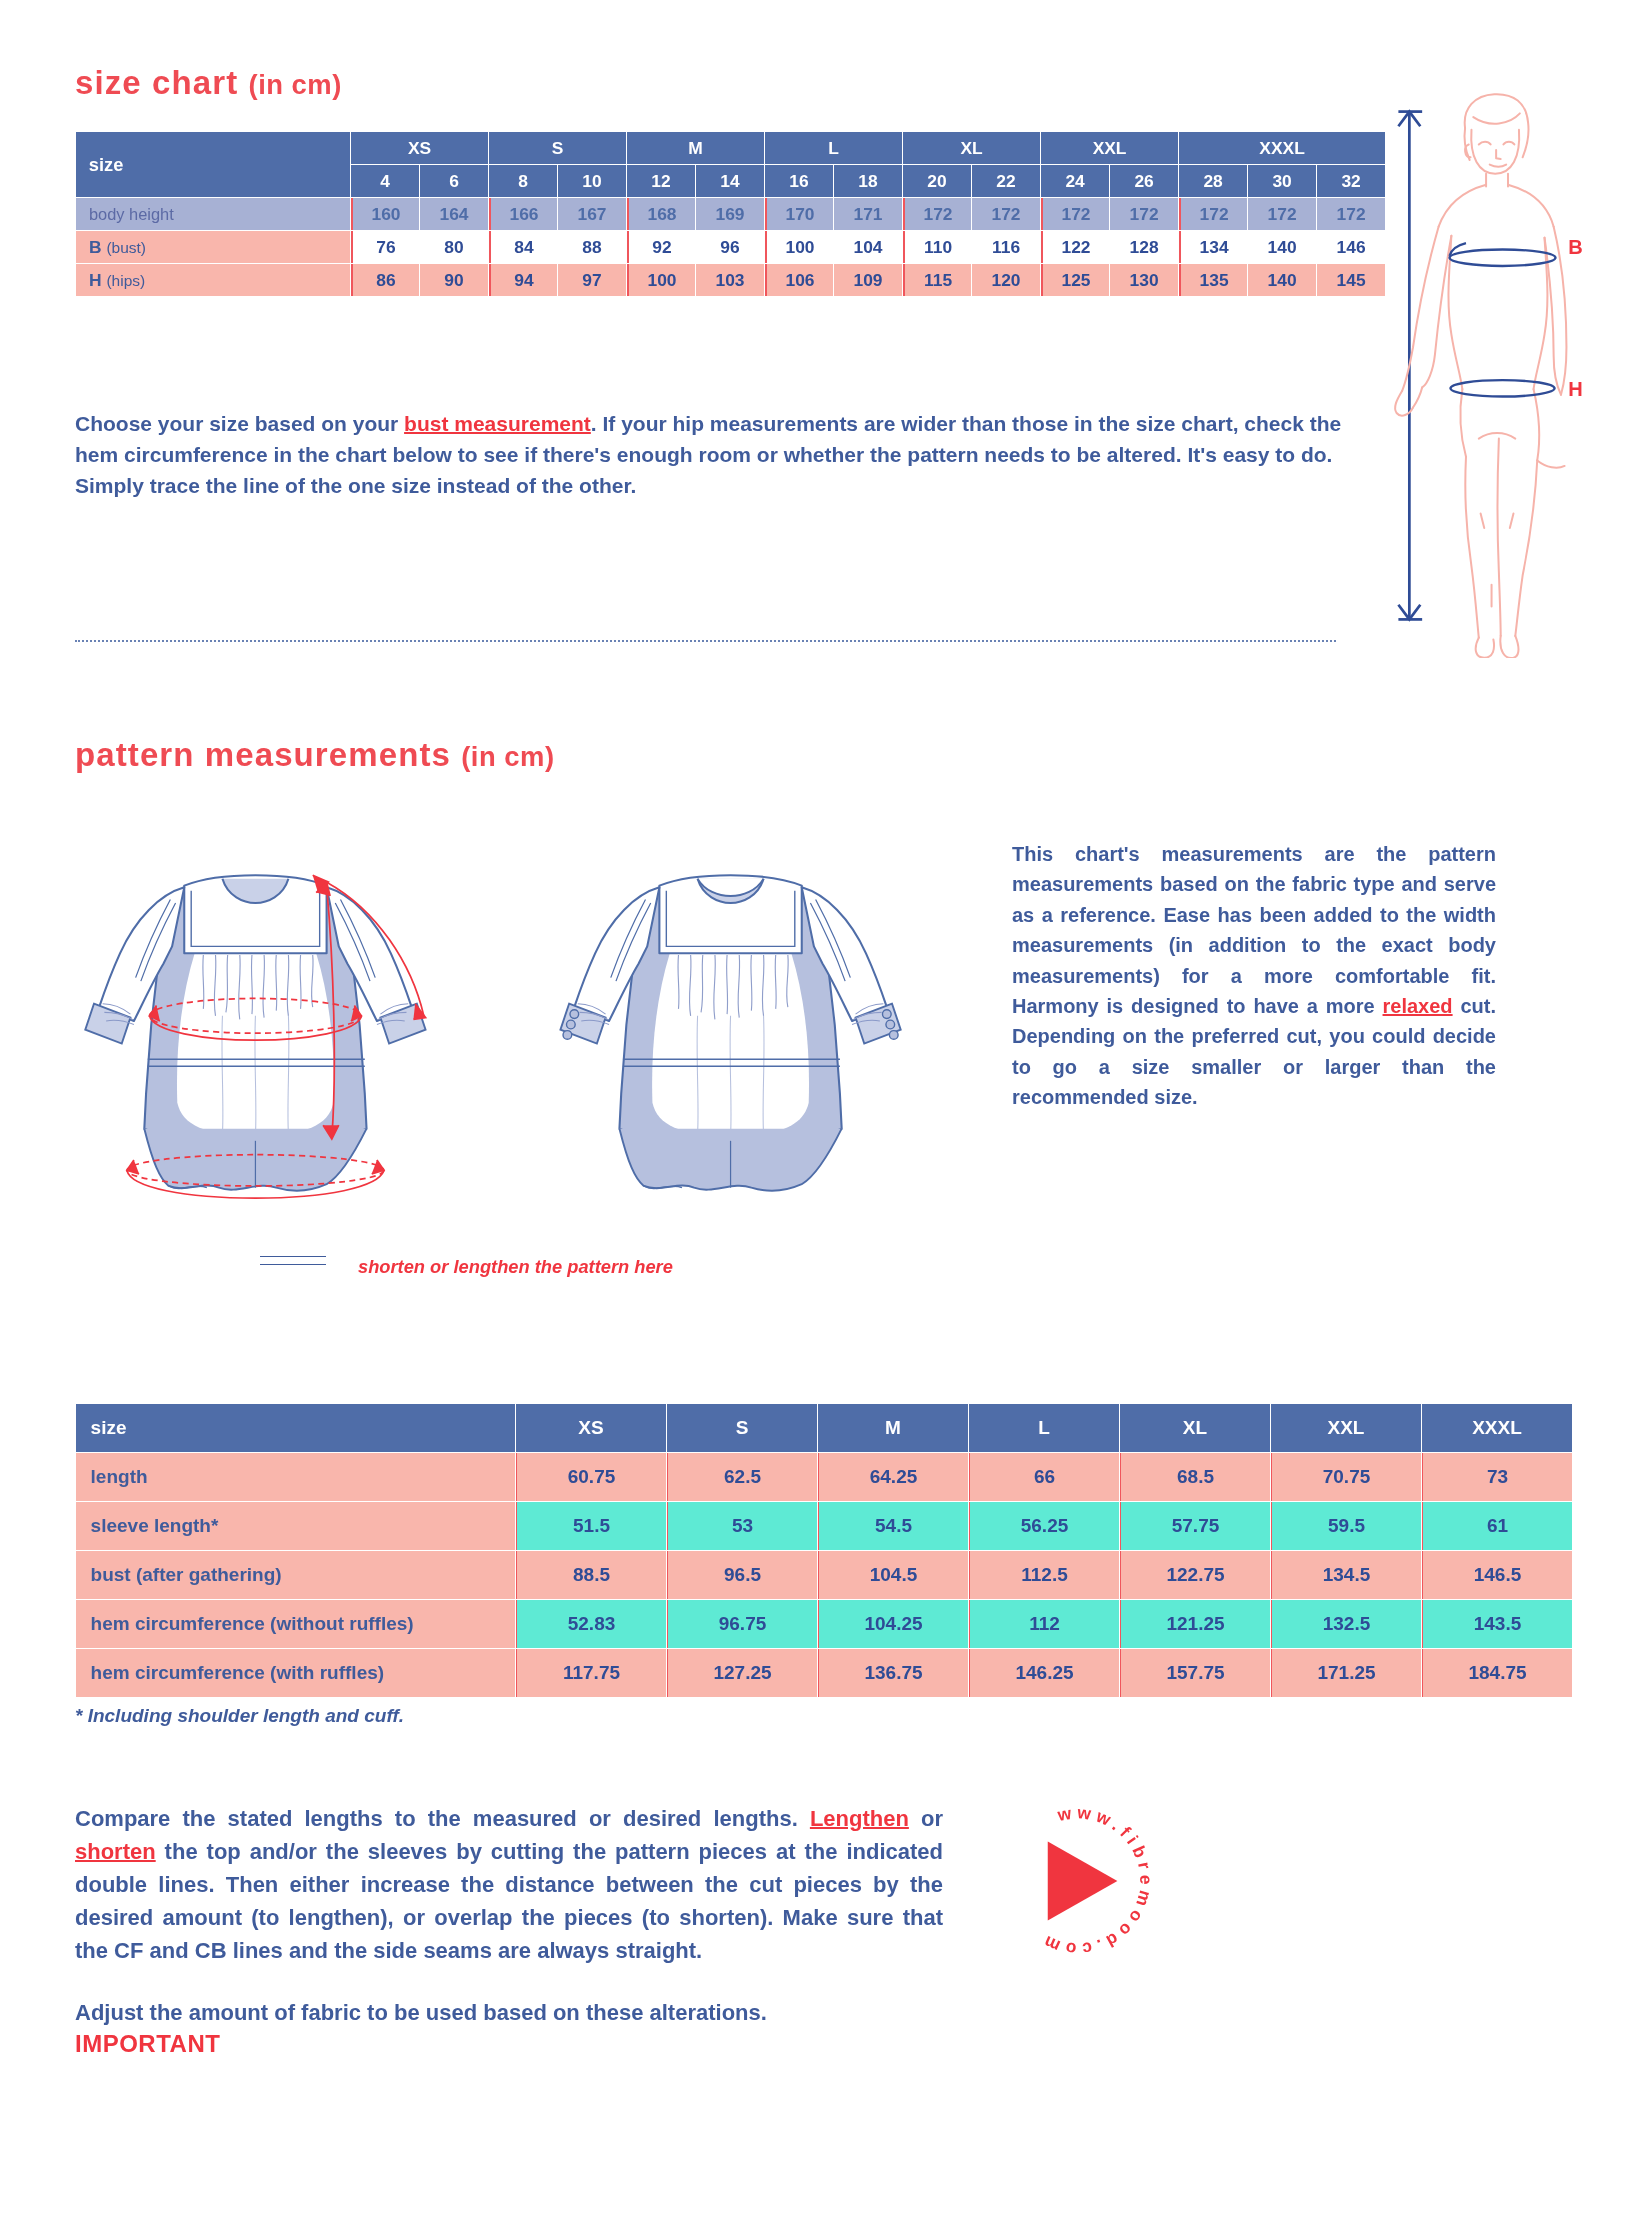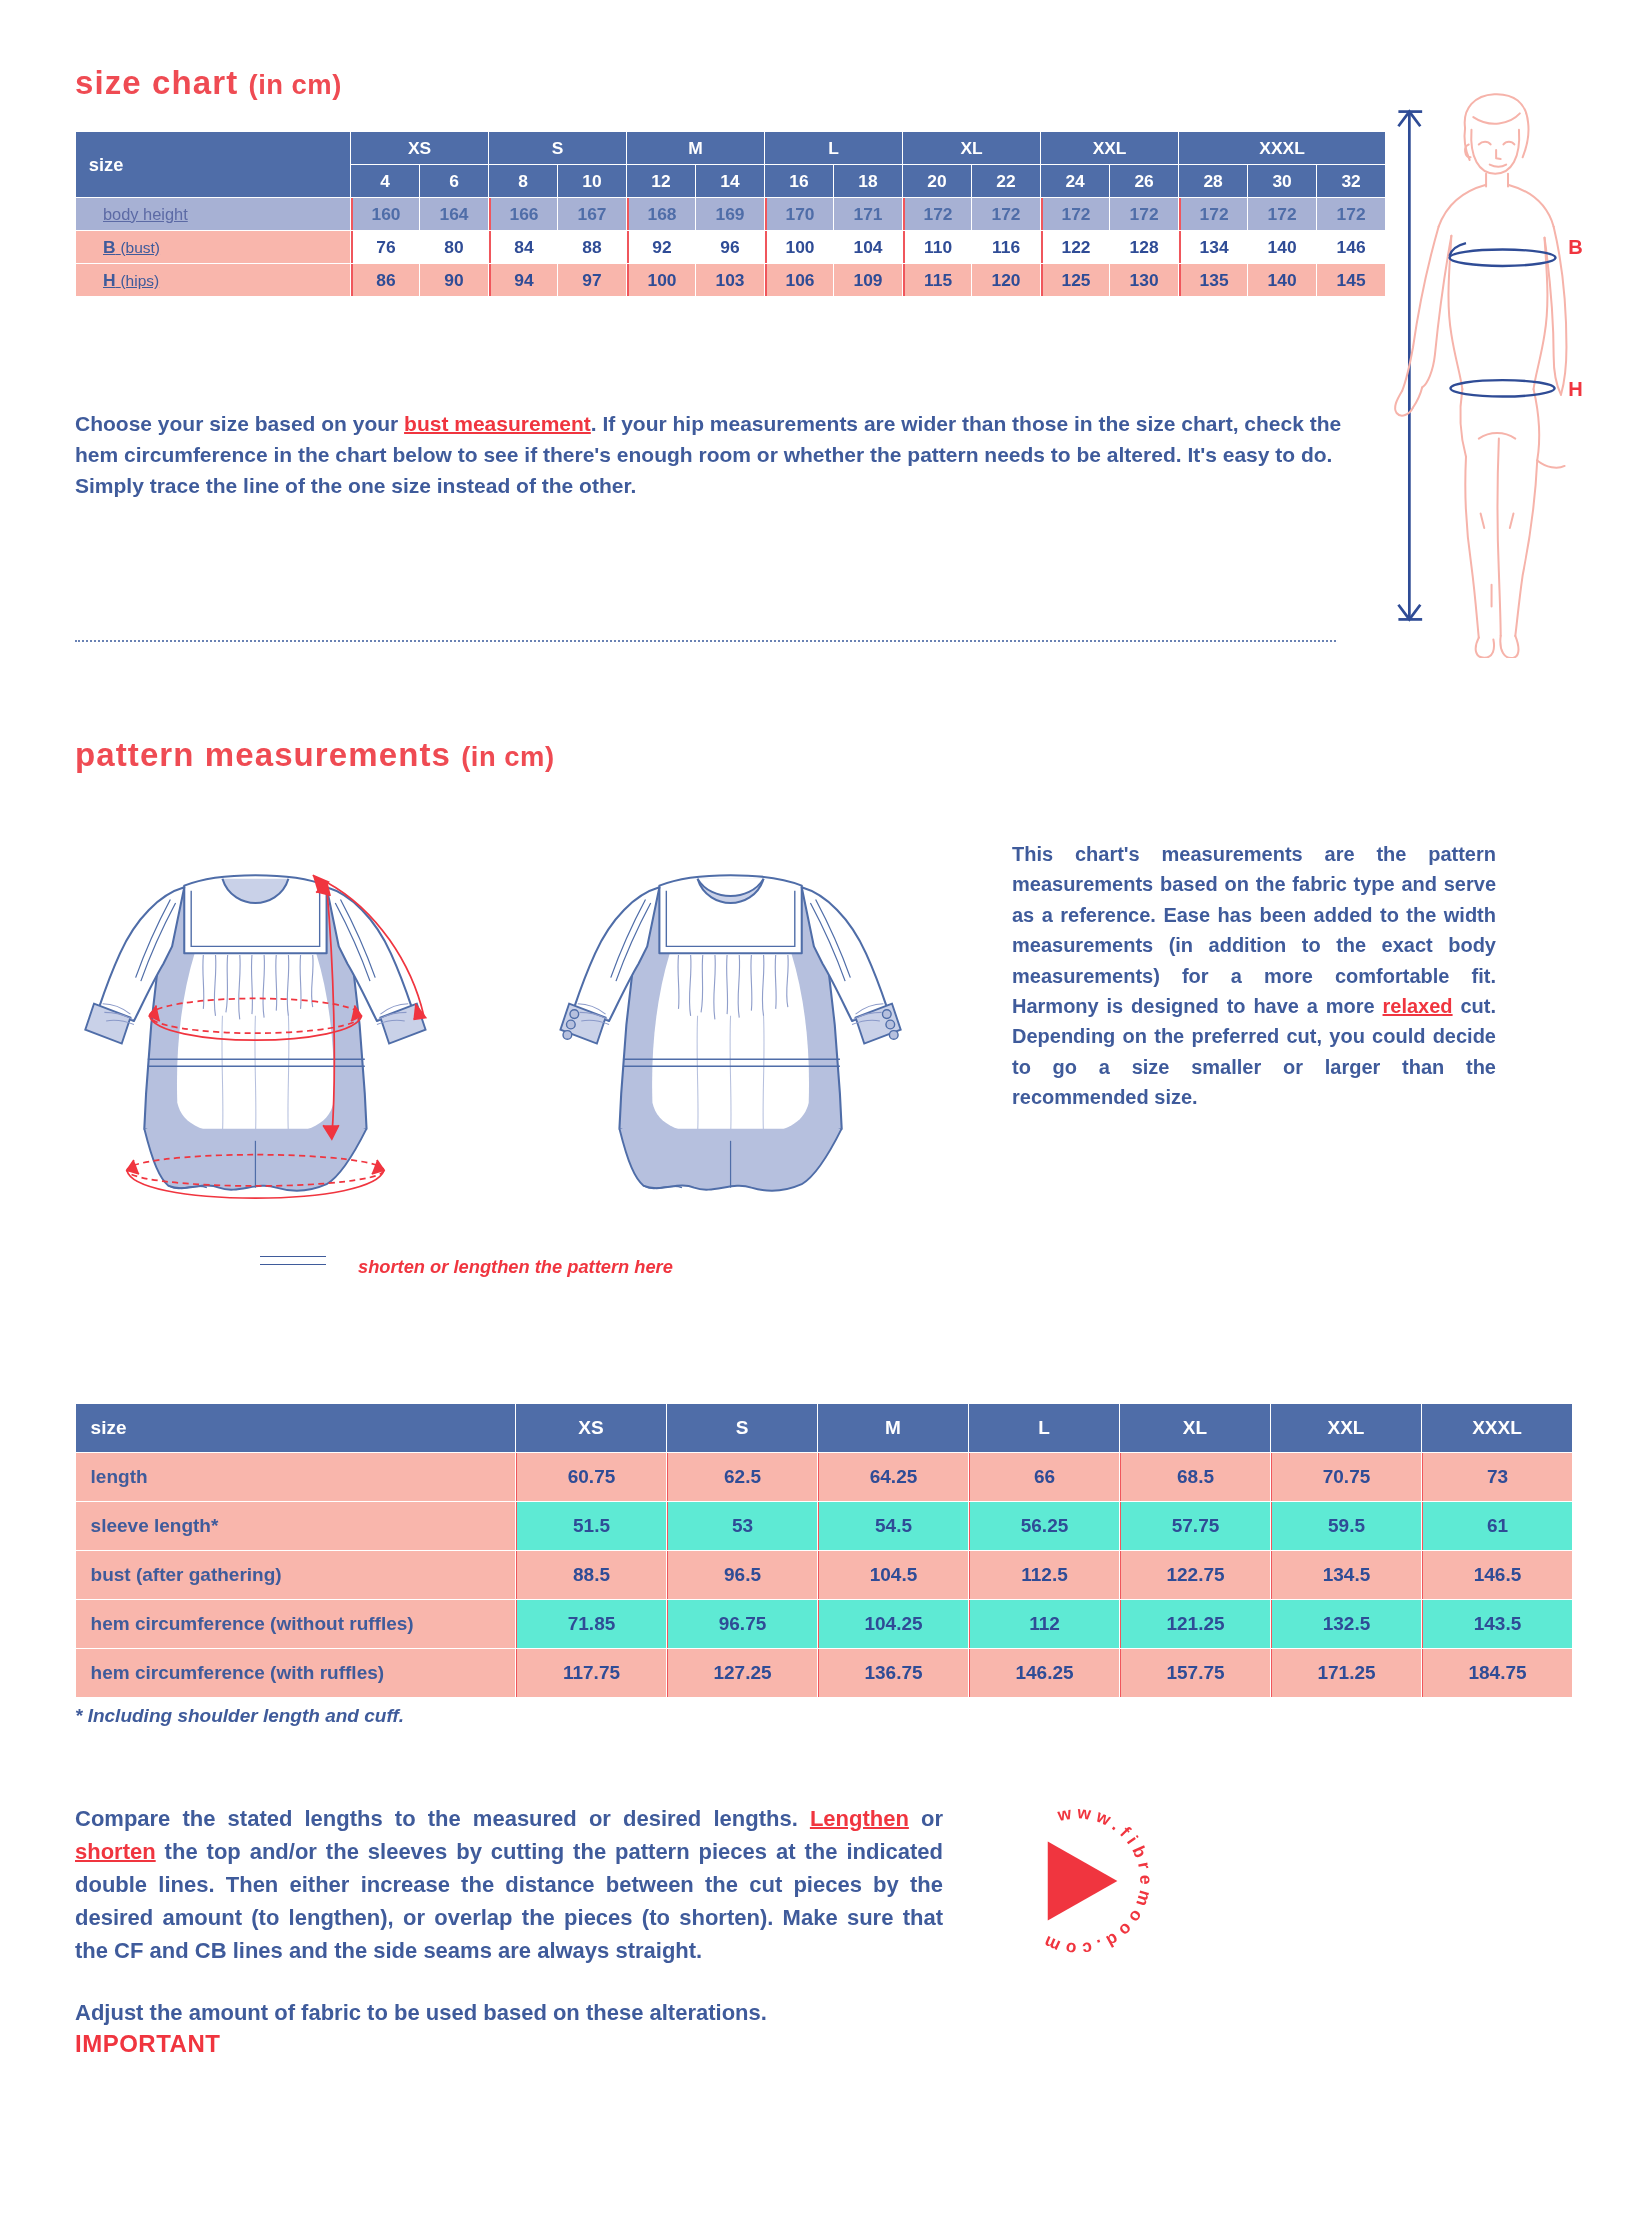--- a/index.html
+++ b/index.html
@@ -54,25 +54,24 @@
   .sizechart .lbl-size {
     background: #4F6DA8;
     color: #ffffff;
     text-align: left;
     padding-left: 12.8px;
     font-size: 18.3px;
     font-weight: bold;
   }
   .sizechart .rowlabel {
     text-align: left;
-    padding-left: 27px;
+    padding-left: 13px;
     color: #3F5B9B;
     font-weight: bold;
     font-size: 17.4px;
-    text-decoration: underline;
   }
   .sizechart .rowlabel .sub {
     font-weight: normal;
     font-size: 15.5px;
   }
   .r-height td { background: #A7B1D4; color: #4F6DA8; }
   .r-height .rowlabel { color: #5C6AA5; font-weight: normal; font-size: 16.4px; }
   .r-bust td { background: #ffffff; color: #2F4C96; }
   .r-bust .rowlabel { background: #F9B6AC; margin-top: 44px; }
   .r-hips td { background: #F9B6AC; color: #2F4C96; }
@@ -570,21 +569,21 @@
           <td class="vsep">88.5</td>
           <td class="vsep">96.5</td>
           <td class="vsep">104.5</td>
           <td class="vsep">112.5</td>
           <td class="vsep">122.75</td>
           <td class="vsep">134.5</td>
           <td class="vsep">146.5</td>
         </tr>
         <tr class="pm-white">
           <td class="rlabel">hem circumference (without ruffles)</td>
-          <td class="vsep">71.85</td>
+          <td class="vsep">52.83</td>
           <td class="vsep">96.75</td>
           <td class="vsep">104.25</td>
           <td class="vsep">112</td>
           <td class="vsep">121.25</td>
           <td class="vsep">132.5</td>
           <td class="vsep">143.5</td>
         </tr>
         <tr class="pm-alt">
           <td class="rlabel">hem circumference (with ruffles)</td>
           <td class="vsep">117.75</td>

